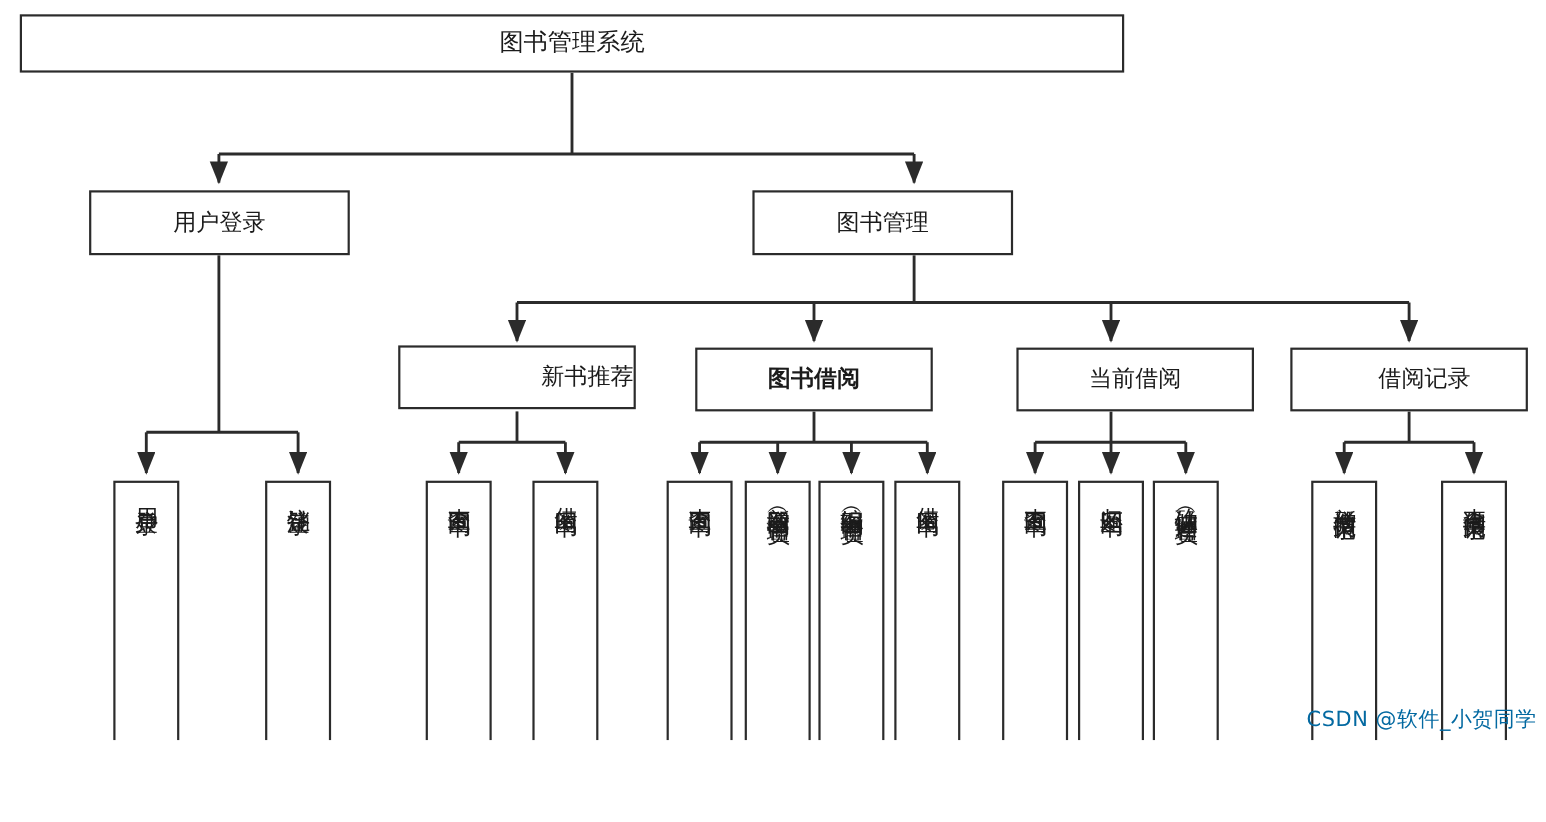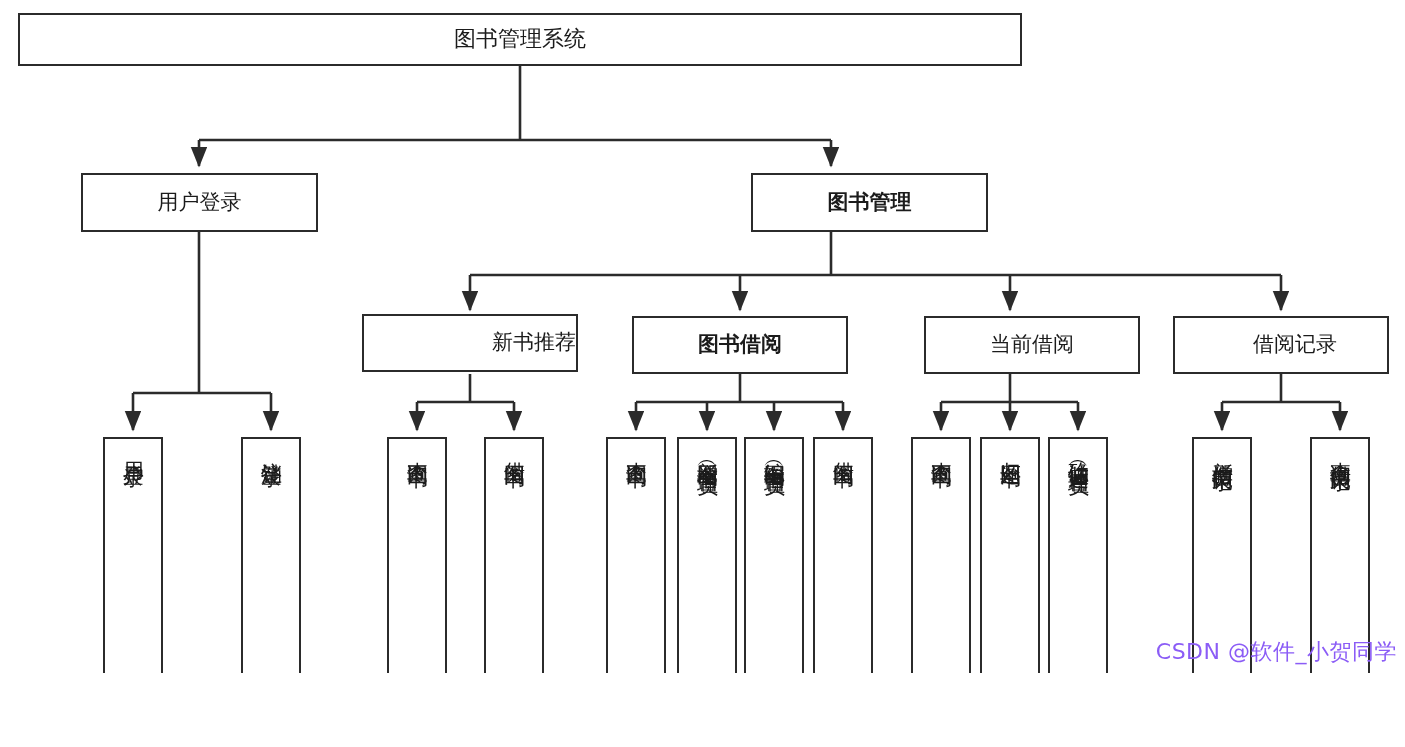--- a/index.html
+++ b/index.html
@@ -55,22 +55,22 @@
     writing-mode: vertical-rl;
     text-orientation: upright;
     font-size: 21px;
     letter-spacing: 2px;
     line-height: 1;
   }
   .watermark {
     position: absolute;
     right: 8px;
     bottom: 6px;
-    font-size: 22px;
-    color: #8b5cf6;
+    font-size: 19px;
+    color: #0369a1;
     letter-spacing: 0.5px;
     white-space: nowrap;
   }
 </style>
 </head>
 <body>
 
 <div id="canvas">
 
   <svg class="edges" viewBox="0 0 1405 747" xmlns="http://www.w3.org/2000/svg">
@@ -123,21 +123,21 @@
     </g>
   </svg>
 
   <div class="node root horiz" style="left:18px; top:13px; width:1004px; height:53px;">
     <span class="label">图书管理系统</span>
   </div>
 
   <div class="node horiz" style="left:81px; top:173px; width:237px; height:59px;">
     <span class="label">用户登录</span>
   </div>
-  <div class="node horiz" style="left:751px; top:173px; width:237px; height:59px;font-weight:bold;">
+  <div class="node horiz" style="left:684px; top:173px; width:237px; height:59px;">
     <span class="label">图书管理</span>
   </div>
 
   <div class="node horiz" style="left:362px; top:314px; width:216px; height:58px;justify-content:flex-end;">
     <span class="label">新书推荐</span>
   </div>
   <div class="node horiz" style="left:632px; top:316px; width:216px; height:58px;font-weight:bold;">
     <span class="label">图书借阅</span>
   </div>
   <div class="node horiz" style="left:924px; top:316px; width:216px; height:58px;">

